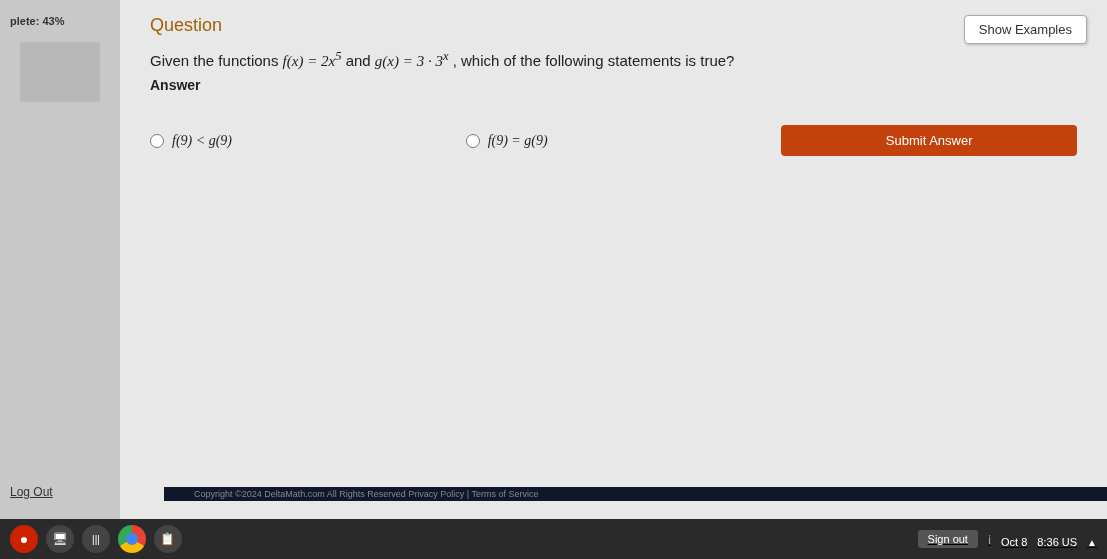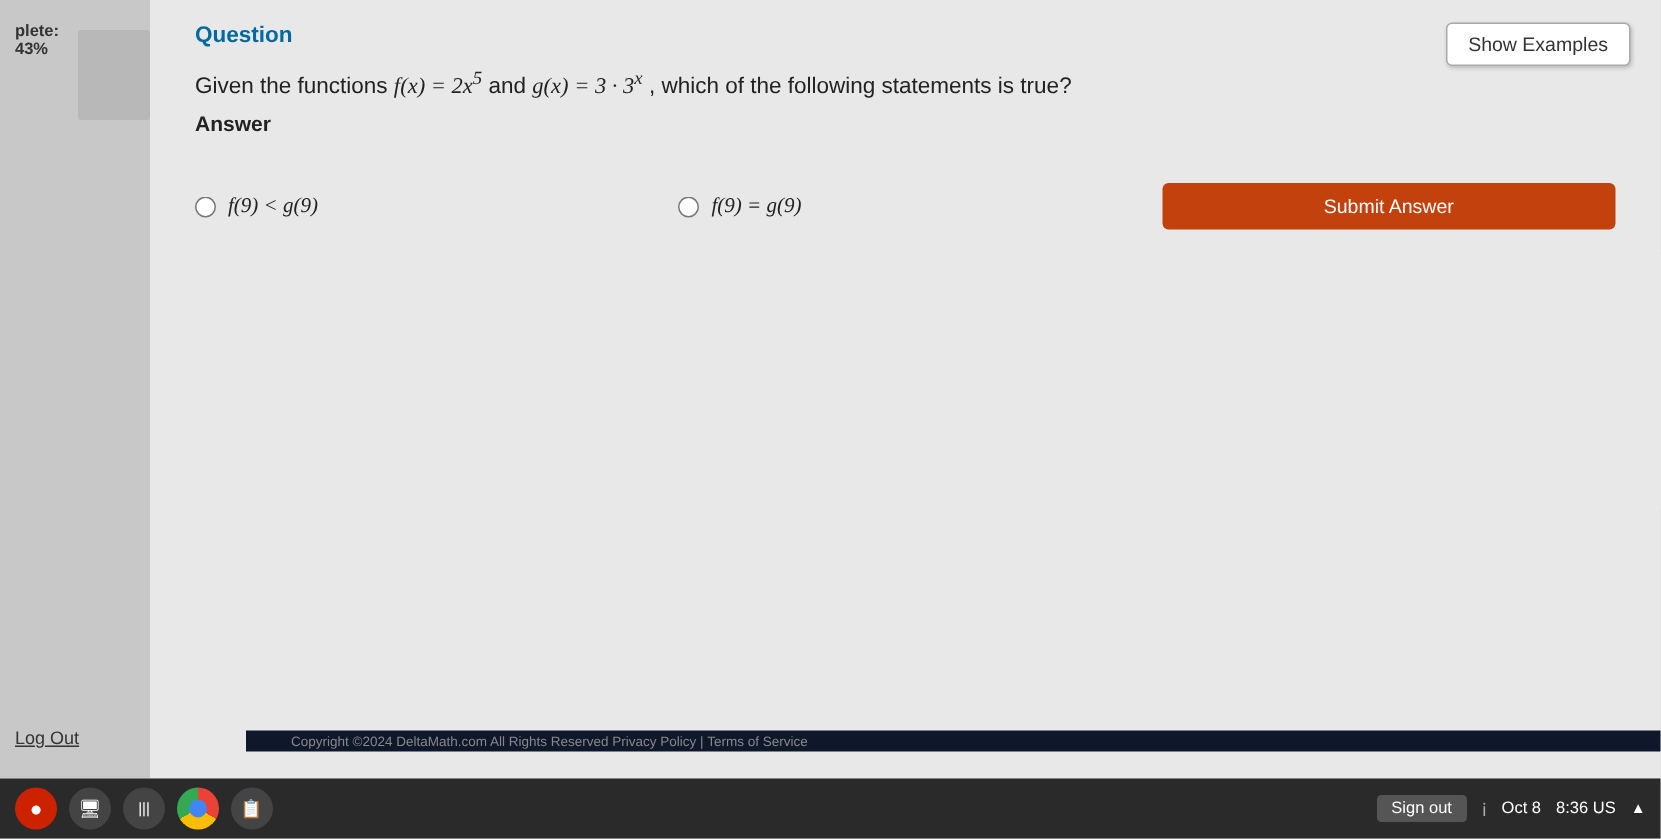--- a/index.html
+++ b/index.html
@@ -18,25 +18,25 @@
       top: 0;
       left: 0;
       right: 0;
       bottom: 40px;
       background: #e8e8e8;
       display: flex;
     }
 
     
     .sidebar {
-      width: 100px;
+      width: 120px;
       background: #c8c8c8;
       height: 100%;
       display: flex;
-      flex-direction: row;
+      flex-direction: column;
       align-items: flex-start;
       padding: 10px 0;
       position: relative;
     }
 
     .progress-text {
       font-size: 11px;
       color: #333;
       padding: 5px 10px;
       font-weight: bold;
@@ -53,23 +53,23 @@
     }
 
     
     .content {
       flex: 1;
       padding: 15px 30px;
       position: relative;
     }
 
     .question-label {
-      font-size: 15px;
-      font-weight: bold;
-      color: #0369a1;
+      font-size: 18px;
+      font-weight: normal;
+      color: #a16207;
       margin-bottom: 10px;
     }
 
     .show-examples-btn {
       position: absolute;
       top: 15px;
       right: 20px;
       background: white;
       border: 1px solid #aaa;
       border-radius: 4px;
@@ -155,22 +155,23 @@
       cursor: pointer;
       font-size: 16px;
     }
 
     .taskbar-icon.red { background: #cc2200; }
     .taskbar-icon.dark { background: #444; }
 
     .taskbar-right {
       margin-left: auto;
       display: flex;
-      align-items: center;
+      align-items: flex-end;
       gap: 10px;
+      text-decoration: underline;
     }
 
     .sign-out-btn {
       background: #555;
       color: white;
       border: none;
       border-radius: 3px;
       padding: 3px 10px;
       font-size: 11px;
       cursor: pointer;

